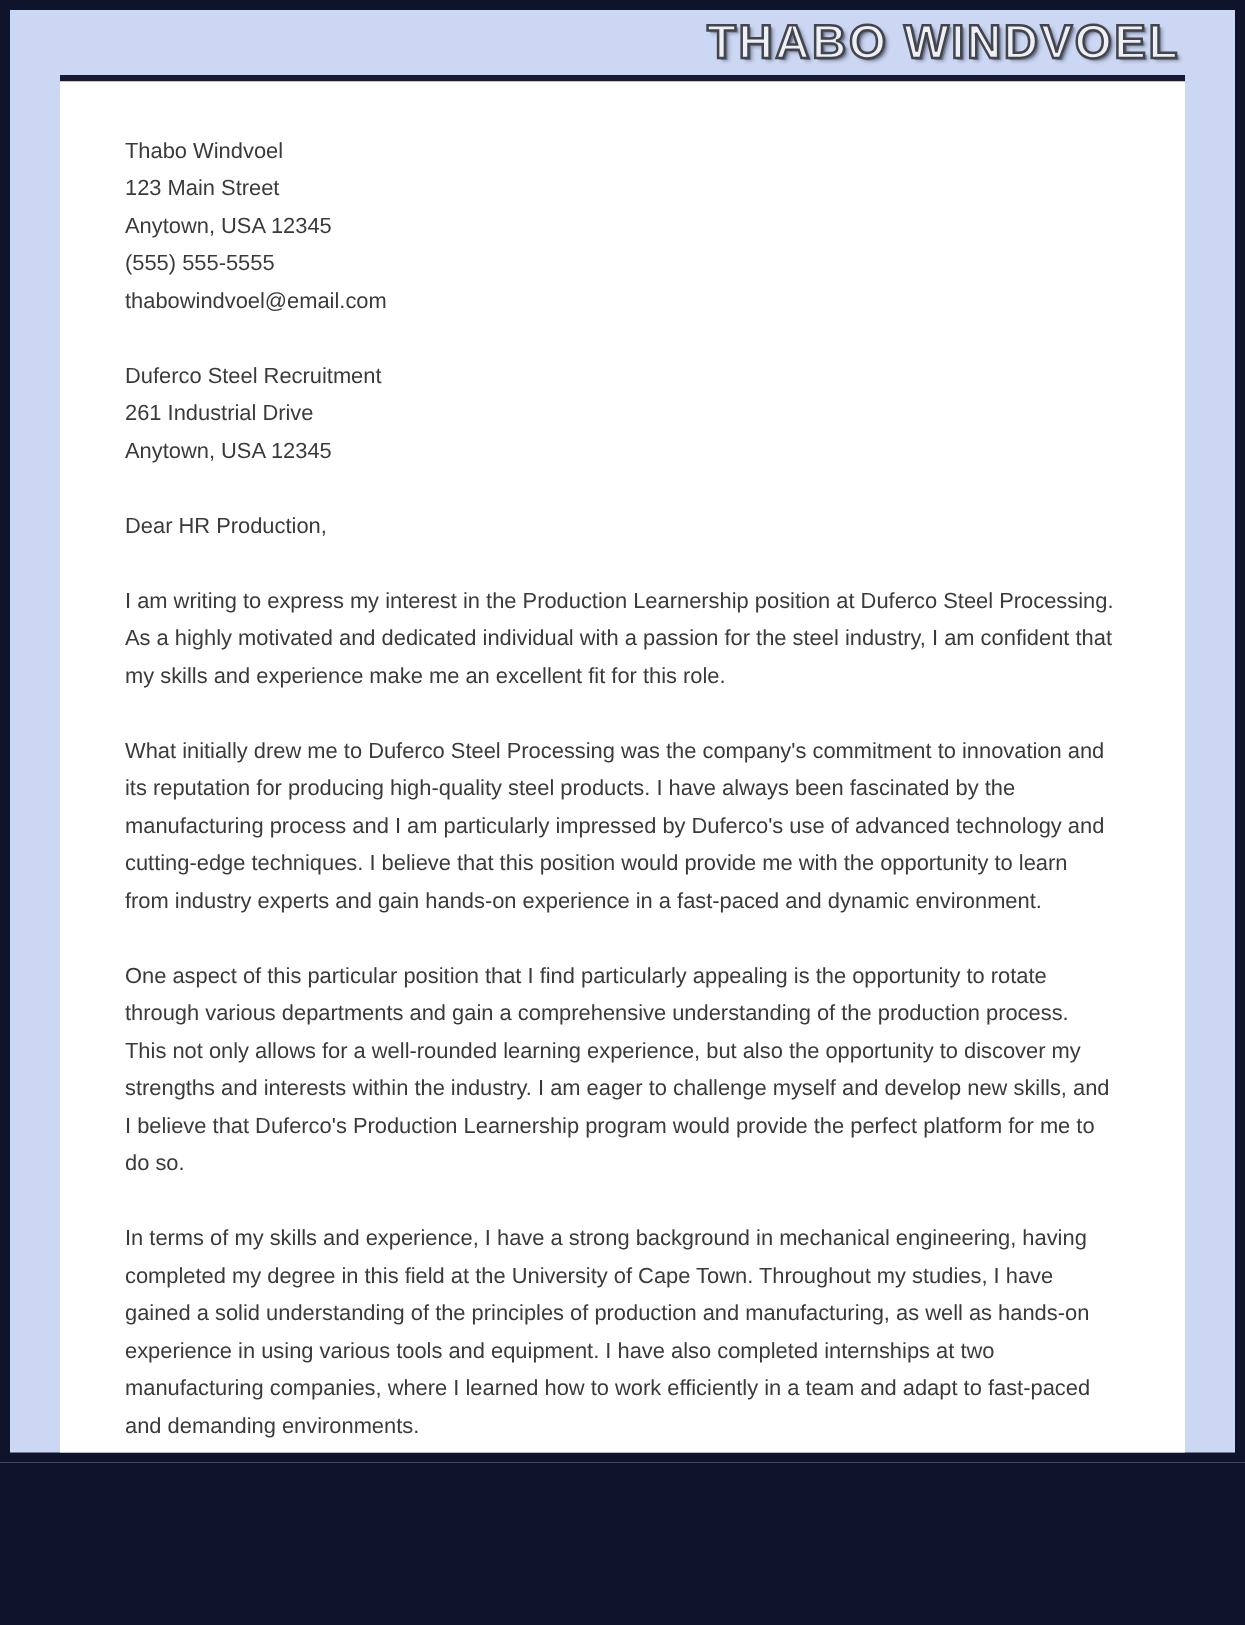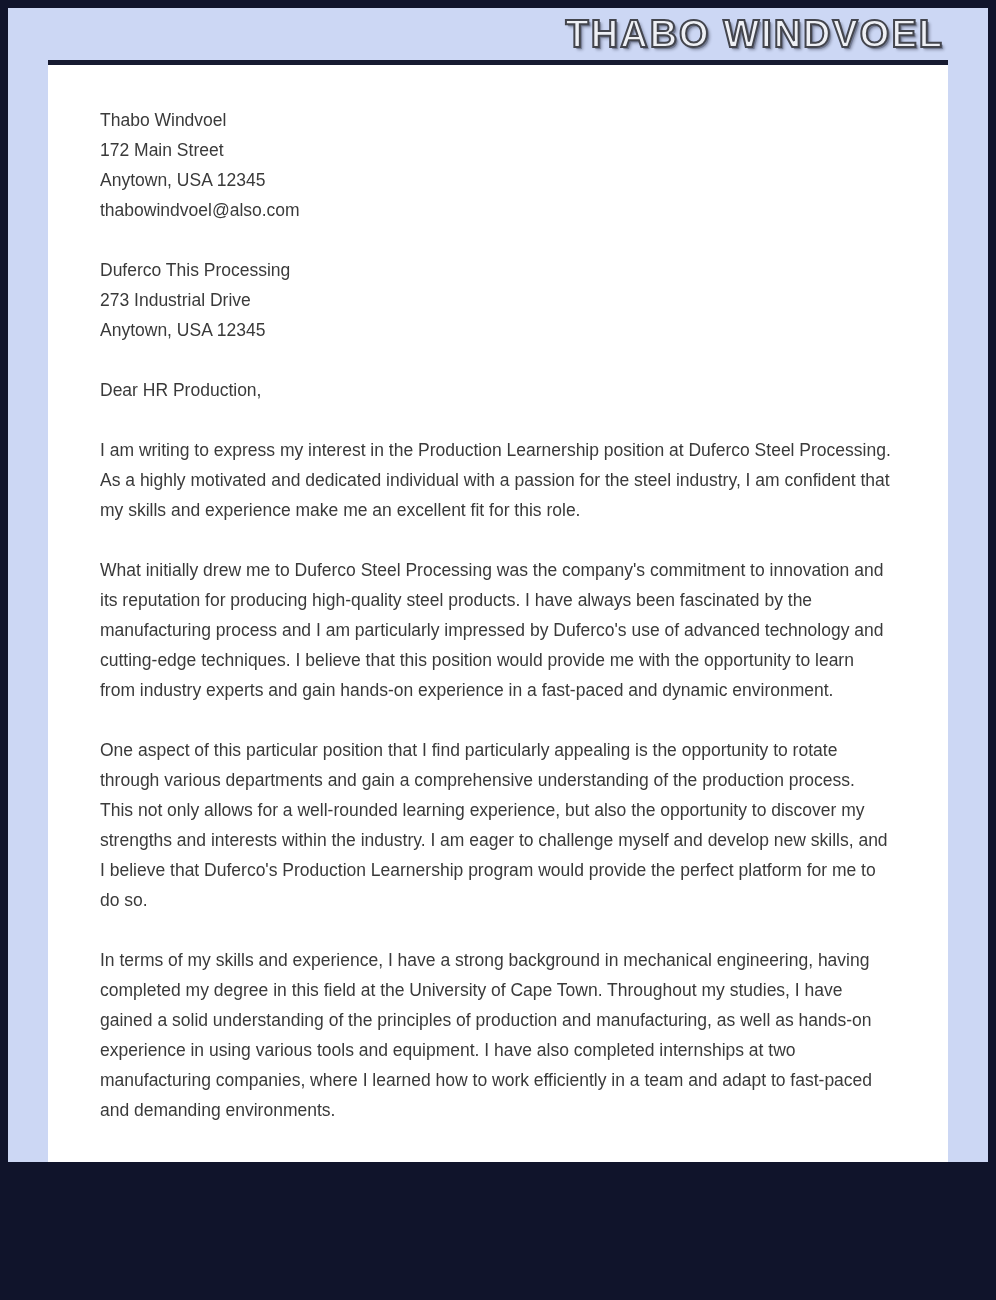--- a/index.html
+++ b/index.html
@@ -67,28 +67,29 @@
 
   <div class="top-band">
     <div class="applicant-name">THABO WINDVOEL</div>
   </div>
 
   <div class="page">
     <div class="letter-text">
 
       <div class="block">
         <div>Thabo Windvoel</div>
-        <div>172 Main Street</div>
+        <div>123 Main Street</div>
         <div>Anytown, USA 12345</div>
-        <div>thabowindvoel@also.com</div>
+        <div>(555) 555-5555</div>
+        <div>thabowindvoel@email.com</div>
       </div>
 
       <div class="block">
-        <div>Duferco This Processing</div>
-        <div>273 Industrial Drive</div>
+        <div>Duferco Steel Recruitment</div>
+        <div>261 Industrial Drive</div>
         <div>Anytown, USA 12345</div>
       </div>
 
       <div class="block">Dear HR Production,</div>
 
       <p class="para">I am writing to express my interest in the Production Learnership position at Duferco Steel Processing. As a highly motivated and dedicated individual with a passion for the steel industry, I am confident that my skills and experience make me an excellent fit for this role.</p>
       <p class="para">What initially drew me to Duferco Steel Processing was the company's commitment to innovation and its reputation for producing high-quality steel products. I have always been fascinated by the manufacturing process and I am particularly impressed by Duferco's use of advanced technology and cutting-edge techniques. I believe that this position would provide me with the opportunity to learn from industry experts and gain hands-on experience in a fast-paced and dynamic environment.</p>
       <p class="para">One aspect of this particular position that I find particularly appealing is the opportunity to rotate through various departments and gain a comprehensive understanding of the production process. This not only allows for a well-rounded learning experience, but also the opportunity to discover my strengths and interests within the industry. I am eager to challenge myself and develop new skills, and I believe that Duferco's Production Learnership program would provide the perfect platform for me to do so.</p>
       <p class="para">In terms of my skills and experience, I have a strong background in mechanical engineering, having completed my degree in this field at the University of Cape Town. Throughout my studies, I have gained a solid understanding of the principles of production and manufacturing, as well as hands-on experience in using various tools and equipment. I have also completed internships at two manufacturing companies, where I learned how to work efficiently in a team and adapt to fast-paced and demanding environments.</p>
 

